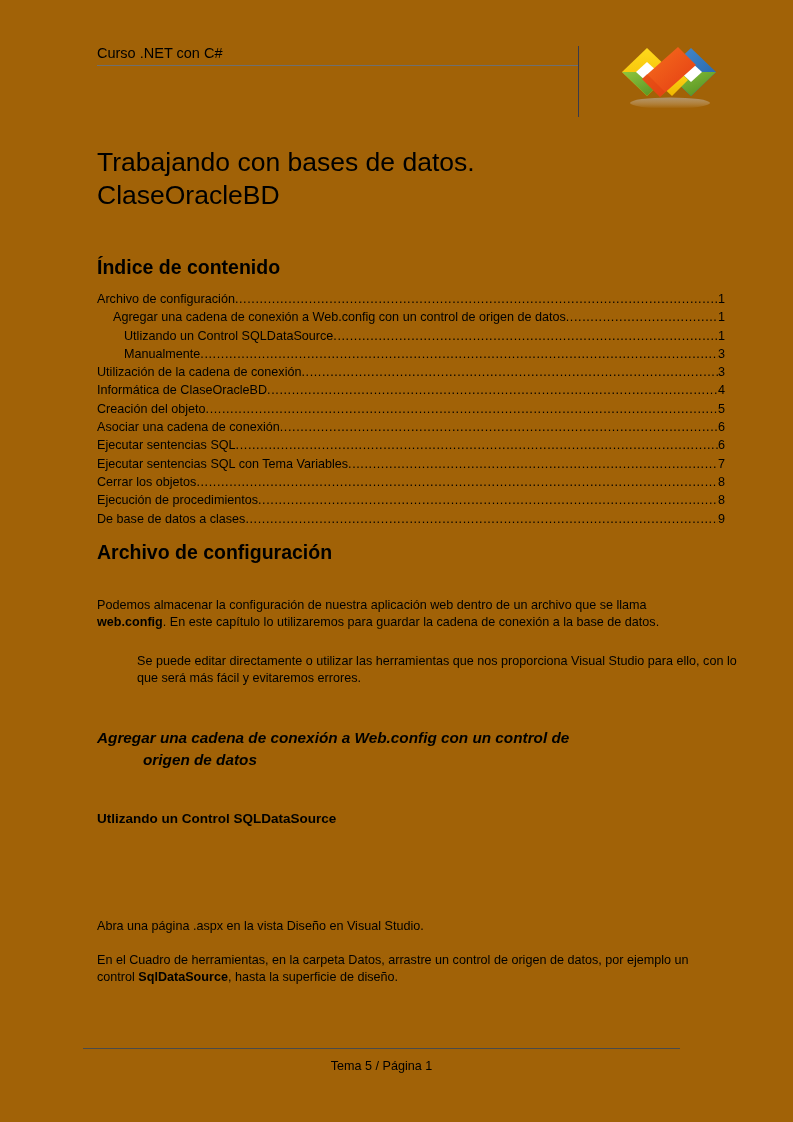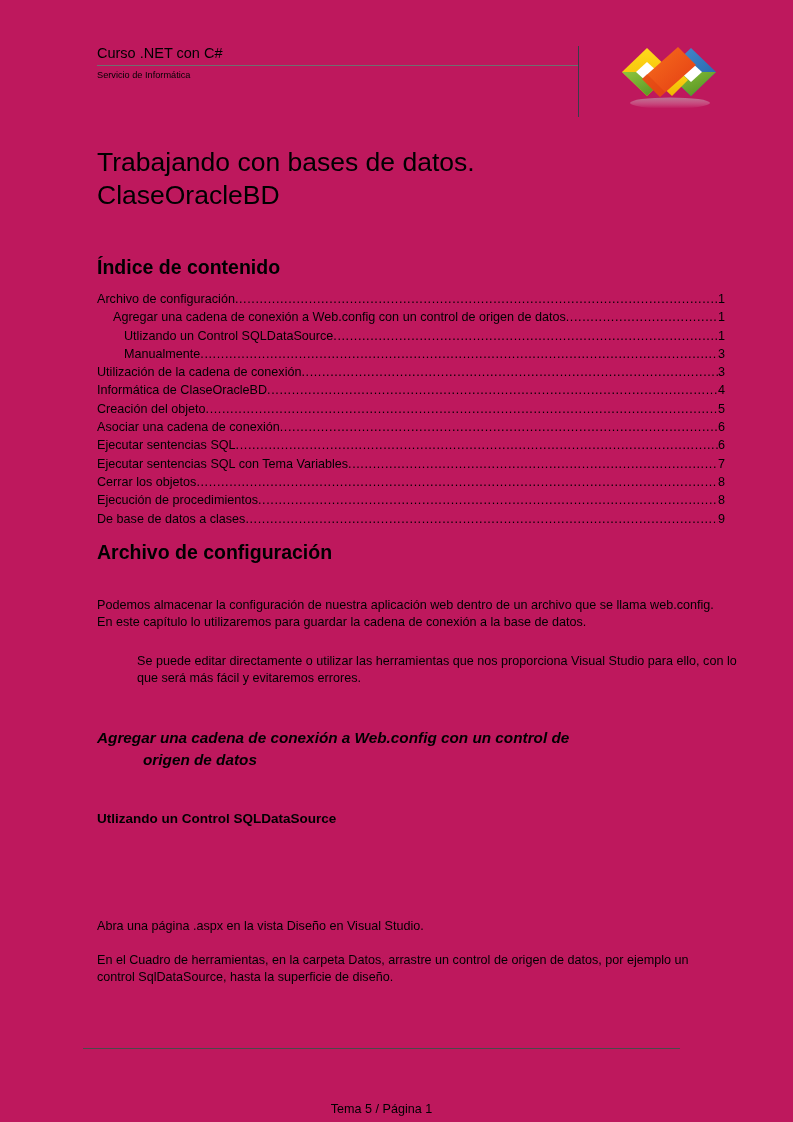--- a/index.html
+++ b/index.html
@@ -8,21 +8,21 @@
     background: #ffffff;
   }
   body {
     font-family: "Liberation Sans", sans-serif;
     color: #000000;
   }
   .page {
     position: relative;
     width: 793px;
     height: 1122px;
-    background: #be185d;
+    background: #a16207;
     overflow: hidden;
     box-sizing: border-box;
   }
 
   
   .header {
     position: absolute;
     left: 97px;
     top: 44px;
     width: 627px;
@@ -140,52 +140,50 @@
     line-height: 19px;
   }
   .para {
     position: absolute;
     left: 97px;
     width: 621px;
     font-size: 12.6px;
     line-height: 17.4px;
     text-align: left;
   }
-  .para b { font-weight: normal; text-align: right; }
+  .para b { font-weight: bold; text-align: right; }
   .para i.bi { font-weight: bold; font-style: italic; }
 
   
   .footer-rule {
     position: absolute;
     left: 83px;
     top: 1048px;
     width: 597px;
     height: 1.2px;
     background: #4a4a4a;
   }
   .footer-text {
     position: absolute;
     left: 83px;
     top: 1057px;
     width: 597px;
     text-align: center;
     font-size: 12.6px;
     line-height: 18px;
-    margin-top: 43px;
   }
 </style>
 </head>
 <body>
 
 <div class="page">
 
   <div class="header">
     <div class="header-left">
       <div class="header-course">Curso .NET con C#</div>
-      <div class="header-dept">Servicio de Informática</div>
     </div>
     <div class="header-vrule"></div>
   </div>
 
   <div class="logo">
     <svg width="110" height="72" viewBox="0 0 110 72" xmlns="http://www.w3.org/2000/svg">
       <defs>
         <linearGradient id="gGreen" x1="0" y1="0" x2="1" y2="1">
           <stop offset="0%" stop-color="#8dc63f"></stop>
             <stop offset="100%" stop-color="#4f8a1d"></stop>

